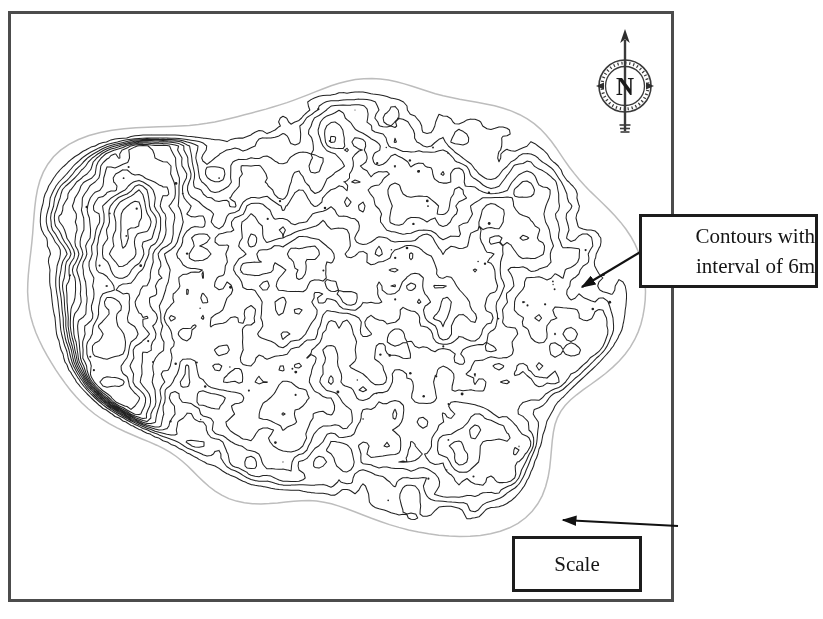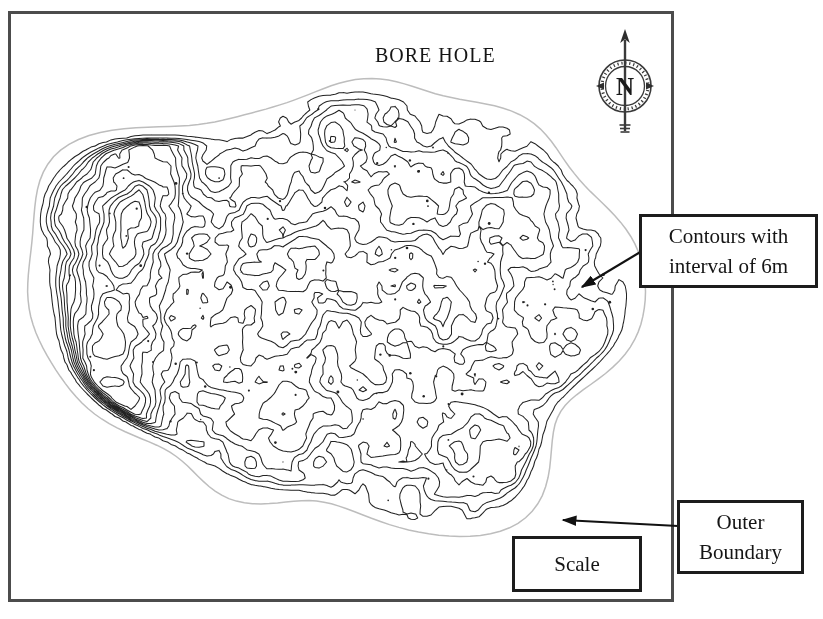--- a/index.html
+++ b/index.html
@@ -16,21 +16,21 @@
     position:absolute;left:375px;top:44px;width:170px;
     font-size:20px;letter-spacing:1px;font-weight:500;z-index:3;white-space:nowrap;
   }
   .compass{position:absolute;left:594px;top:28px;z-index:3;}
   .arrows{position:absolute;left:0;top:0;z-index:4;pointer-events:none;}
   .callout{
     position:absolute;background:#ffffff;border:3px solid #1c1c1c;box-sizing:border-box;
     display:flex;flex-direction:column;align-items:center;justify-content:center;
     text-align:center;font-size:21px;line-height:30px;z-index:5;
   }
-  #callout-contours{left:639px;top:214px;width:179px;height:74px;}
+  #callout-contours{left:639px;top:214px;width:179px;height:74px;align-items:flex-end;}
   #callout-outer{left:677px;top:500px;width:127px;height:74px;}
   #scale-box{left:512px;top:536px;width:130px;height:56px;}
 </style>
 </head>
 <body>
 
 <div class="canvas">
 
   <div class="map-frame"></div>
 
@@ -119,21 +119,20 @@
         <circle cx="541.9" cy="267.4" r="0.88"></circle>
         <circle cx="98.8" cy="199.4" r="0.90"></circle>
         <circle cx="407.5" cy="157.4" r="1.45"></circle>
         <circle cx="129.7" cy="251.7" r="1.39"></circle>
         <circle cx="75.7" cy="193.0" r="1.22"></circle>
         <circle cx="477.9" cy="178.8" r="1.24"></circle>
         <circle cx="422.0" cy="133.5" r="0.91"></circle>
       </g>
     </svg>
 
-  <div class="map-title">BORE HOLE</div>
 
   <svg class="compass" width="62" height="118" viewBox="0 0 62 118">
     <g stroke="#3a3a3a" fill="none">
       <line x1="31" y1="12" x2="31" y2="103" stroke-width="2.4"></line>
       <circle cx="31" cy="58" r="26" stroke-width="1.6"></circle>
       <circle cx="31" cy="58" r="23" stroke-width="3" stroke-dasharray="1.2,2.8"></circle>
       <circle cx="31" cy="58" r="19.5" stroke-width="1.3"></circle>
     </g>
     <polygon points="31,1 26.2,15 31,11.2 35.8,15" fill="#2e2e2e"></polygon>
     <polygon points="2,58 10,54.6 10,61.4" fill="#2e2e2e"></polygon>
@@ -154,22 +153,18 @@
     </defs>
     <line x1="642" y1="251" x2="582" y2="287" stroke="#111111" stroke-width="2.2" marker-end="url(#ah)"></line>
     <line x1="678" y1="526" x2="563" y2="520" stroke="#111111" stroke-width="2.2" marker-end="url(#ah)"></line>
   </svg>
 
   <div id="callout-contours" class="callout">
     <span>Contours with</span>
     <span>interval of 6m</span>
   </div>
 
-  <div id="callout-outer" class="callout">
-    <span>Outer</span>
-    <span>Boundary</span>
-  </div>
 
   <div id="scale-box" class="callout">
     <span>Scale</span>
   </div>
 
 </div>
 
 </body></html>

